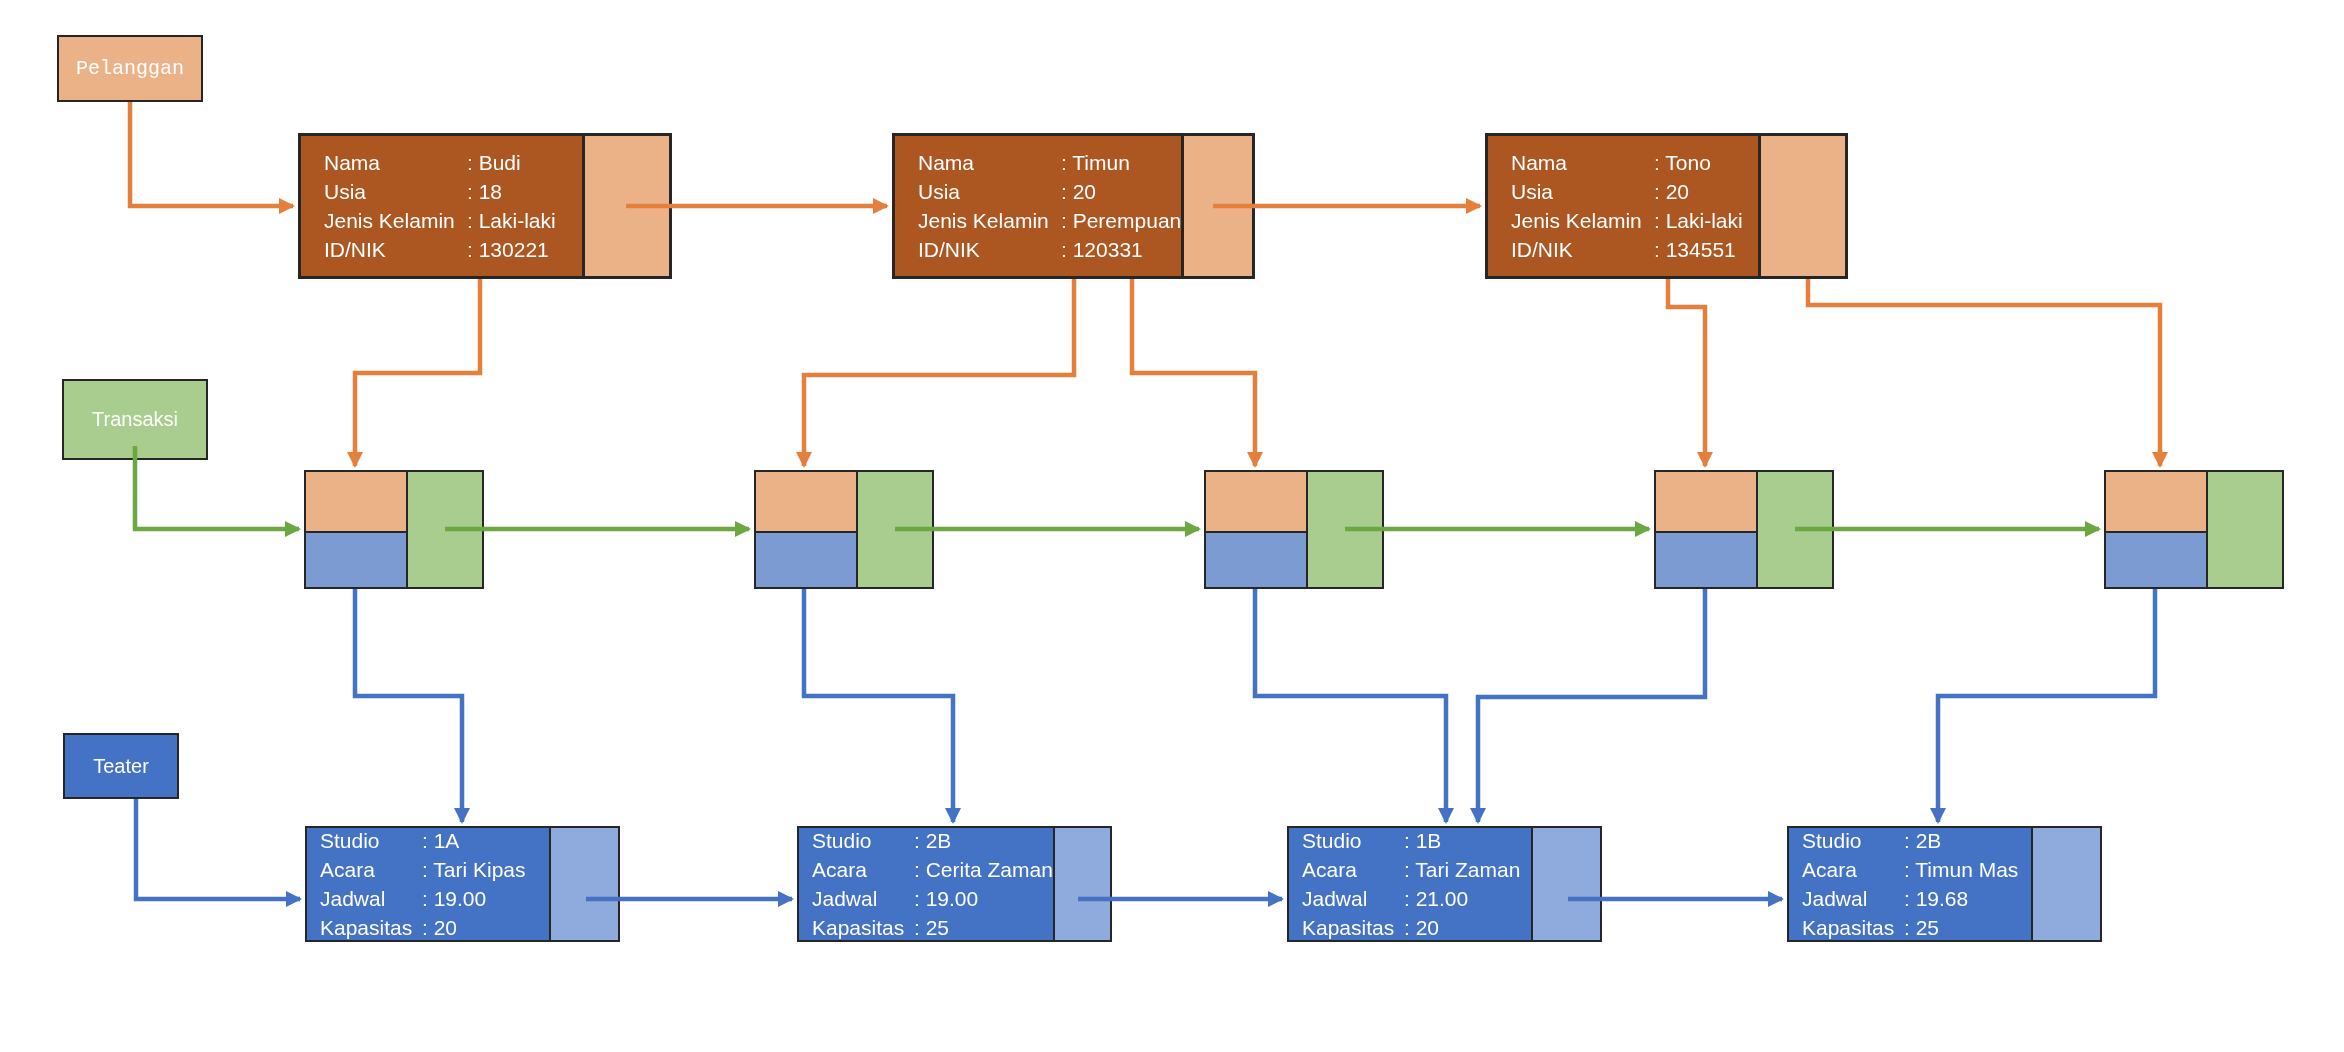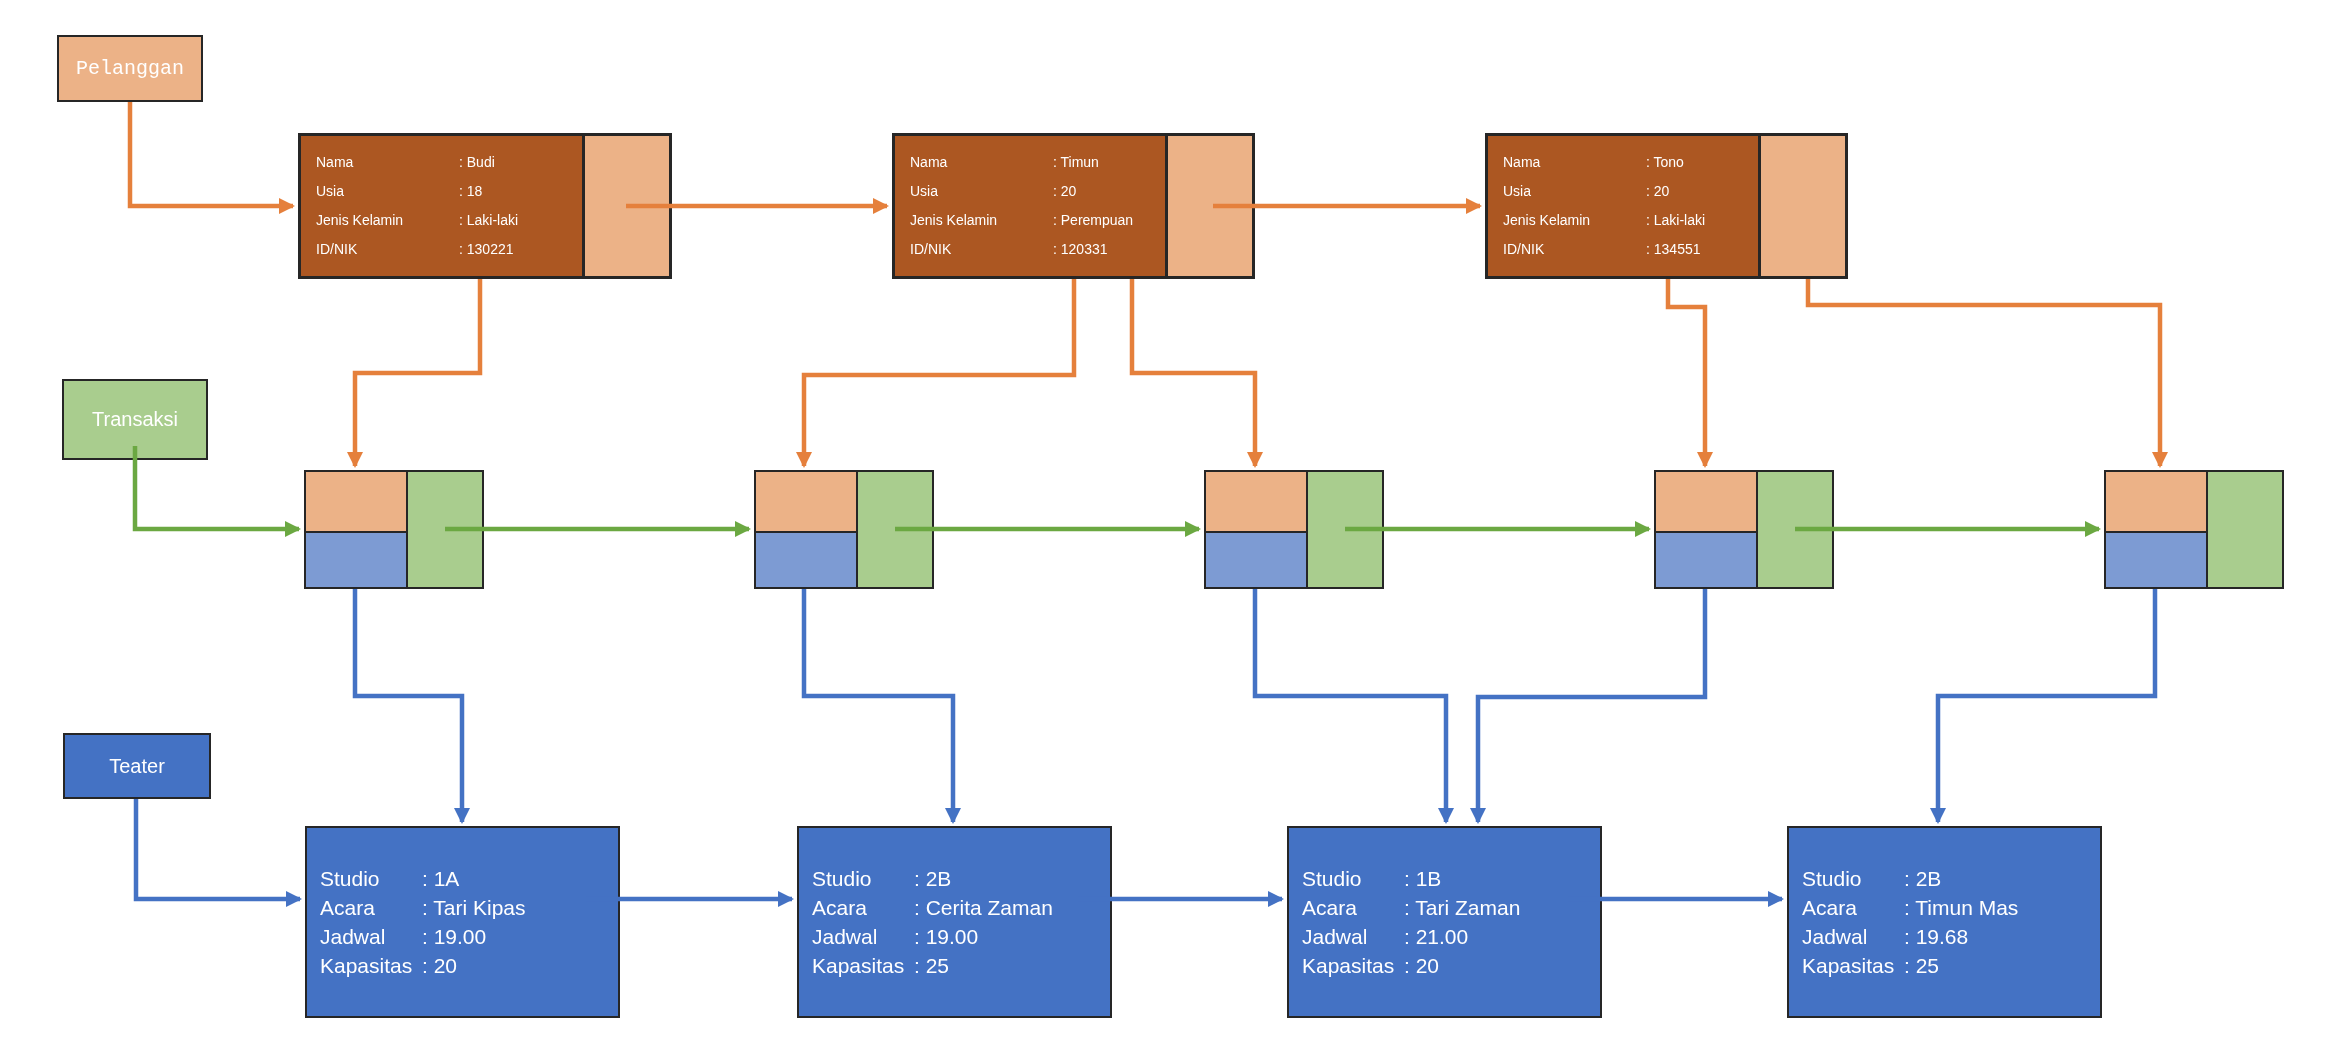--- a/index.html
+++ b/index.html
@@ -16,37 +16,37 @@
   .legend-o{background:var(--customer_pointer);}
   .legend-g{background:var(--green_cell);}
   .legend-b{background:var(--blue_main);}
   
   .cust{
     position:absolute;height:146px;display:flex;box-sizing:border-box;
     border:3px solid var(--border);background:var(--customer_body);
   }
   .cust-body{
     flex:1;display:flex;flex-direction:column;justify-content:center;
-    padding-left:15px;color:var(--text);font-size:14px;
+    padding-left:23px;color:var(--text);font-size:21px;
   }
   .cust-body .row{display:grid;grid-template-columns:143px auto;line-height:29px;white-space:nowrap;}
   .cust-ptr{width:84px;background:var(--customer_pointer);border-left:3px solid var(--border);}
   
   .tnode{
     position:absolute;width:180px;height:119px;box-sizing:border-box;
     border:2px solid var(--border);display:flex;background:var(--green_cell);
   }
   .tleft{width:100px;display:flex;flex-direction:column;border-right:2px solid var(--border);}
   .tcell-o{height:59px;background:var(--customer_pointer);border-bottom:2px solid var(--border);}
   .tcell-b{flex:1;background:var(--transaction_blue_cell);}
   .tcell-g{flex:1;background:var(--green_cell);}
   
   .th{
-    position:absolute;height:192px;display:flex;box-sizing:border-box;
-    border:2px solid var(--border);background:var(--blue_main);flex-direction:column;
+    position:absolute;height:116px;display:flex;box-sizing:border-box;
+    border:2px solid var(--border);background:var(--blue_main);
   }
   .th-body{
     flex:1;display:flex;flex-direction:column;justify-content:center;
     padding-left:13px;color:var(--text);font-size:21px;
   }
   .th-body .row{display:grid;grid-template-columns:102px auto;line-height:29px;white-space:nowrap;}
   .th-ptr{width:67px;background:var(--theater_pointer);border-left:2px solid var(--border);}
   
   #wires{position:absolute;left:0;top:0;pointer-events:none;}
   #wires path{fill:none;stroke-width:4.5px;}
@@ -61,21 +61,21 @@
 <body>
 
 <div id="stage">
 
   <div class="legend legend-o" style="left:57px;top:35px;width:146px;height:67px;font-family:Liberation Mono, monospace;">
     <span>Pelanggan</span>
   </div>
   <div class="legend legend-g" style="left:62px;top:379px;width:146px;height:81px;">
     <span>Transaksi</span>
   </div>
-  <div class="legend legend-b" style="left:63px;top:733px;width:148px;height:66px;">
+  <div class="legend legend-b" style="left:63px;top:733px;width:116px;height:66px;">
     <span>Teater</span>
   </div>
 
   <div class="cust" style="left:298px;top:133px;width:374px;">
     <div class="cust-body">
       <div class="row">
         <span>Nama</span>
           <span>: Budi</span>
       </div>
       <div class="row">

